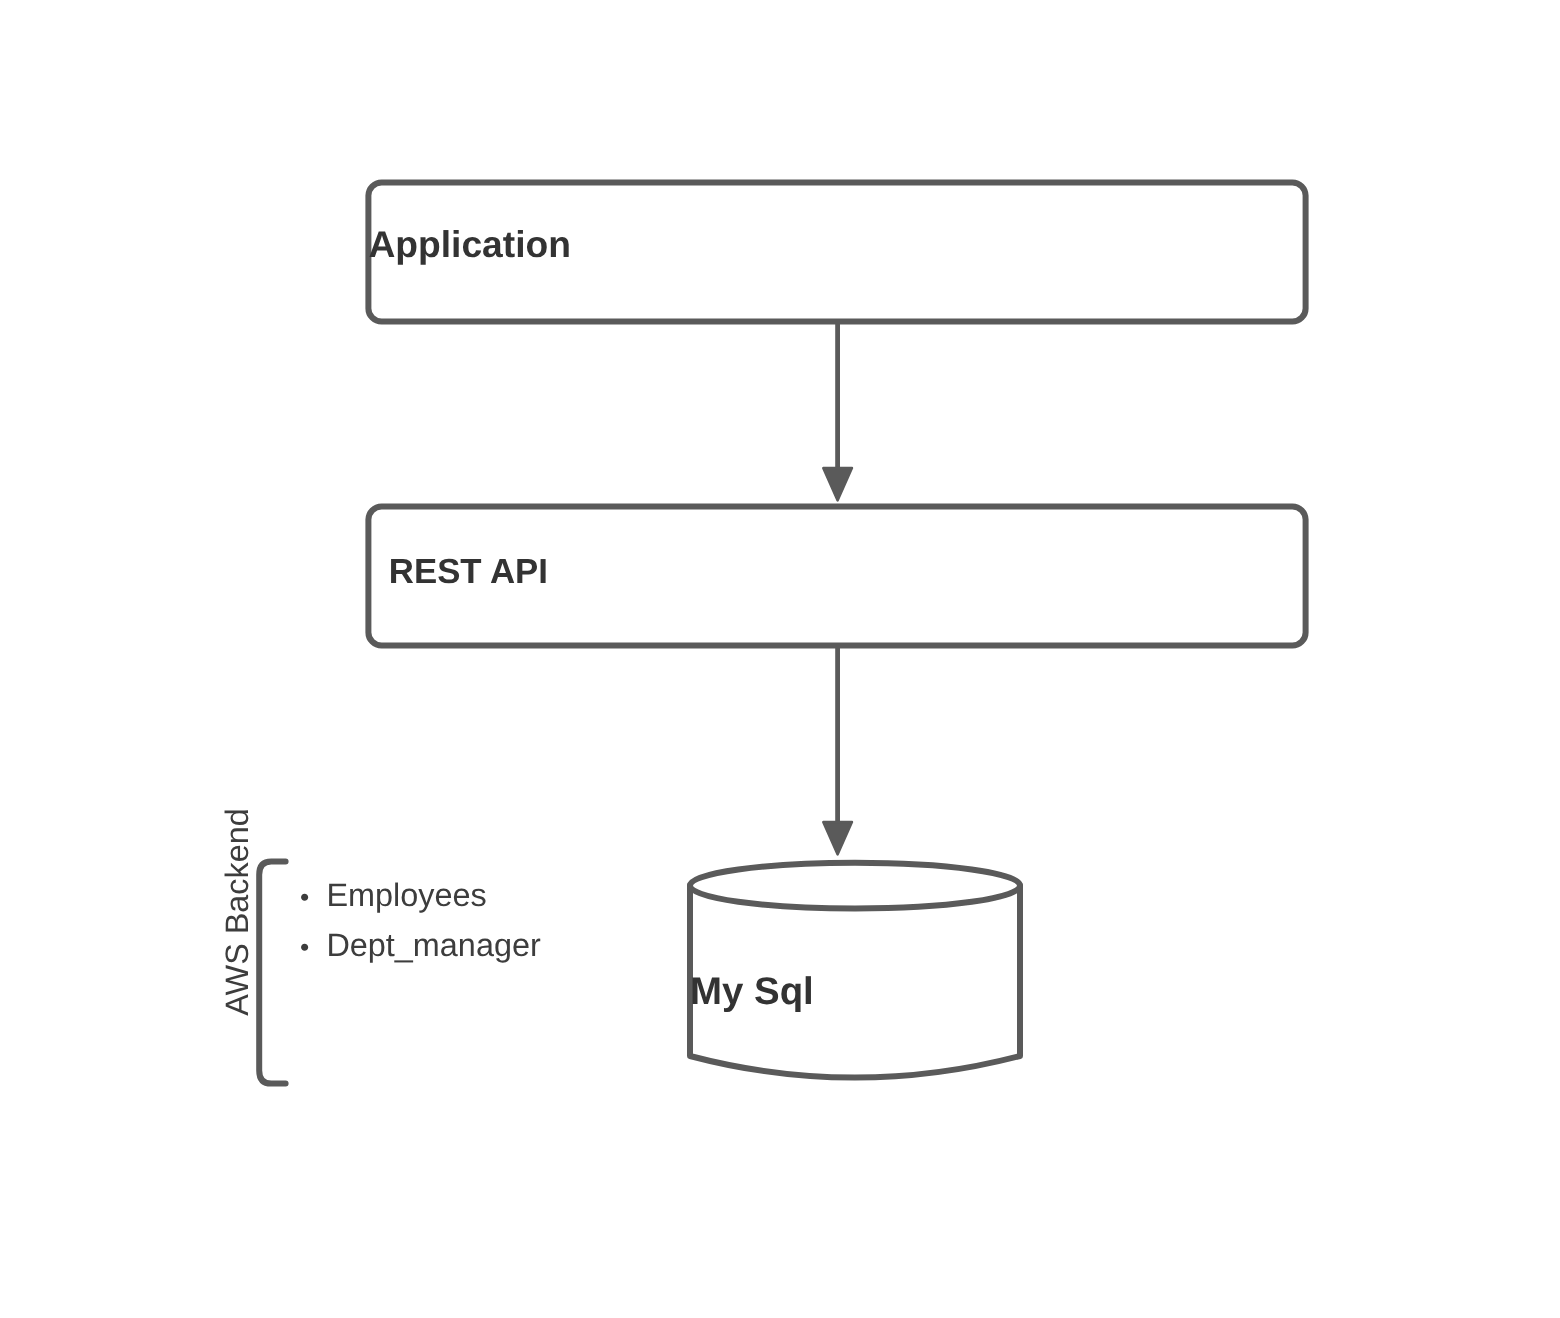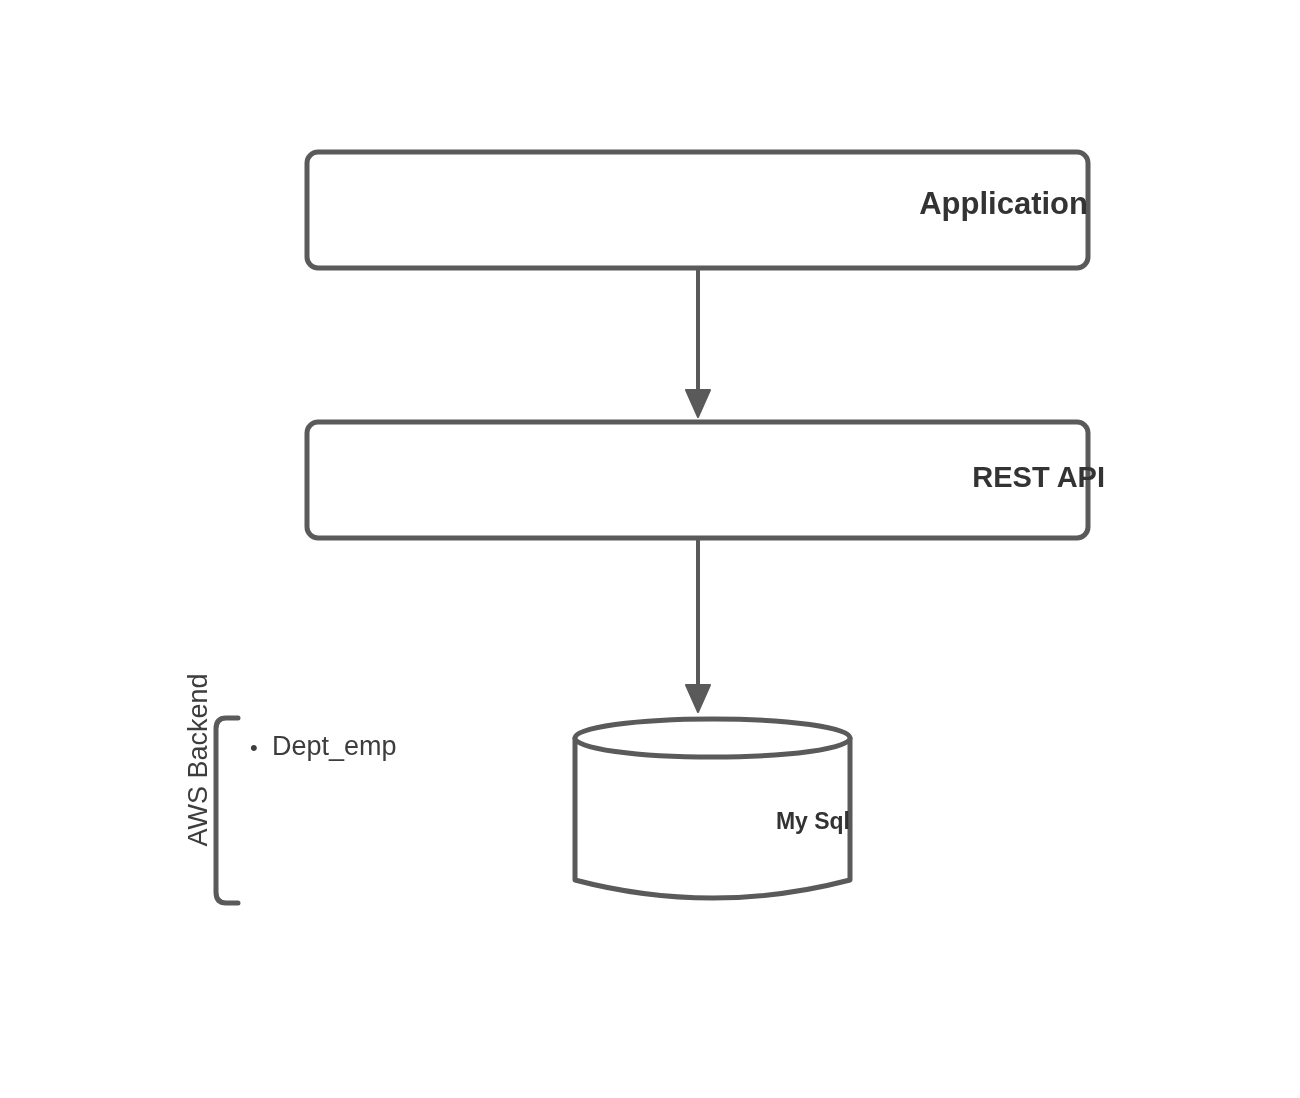--- a/index.html
+++ b/index.html
@@ -19,40 +19,40 @@
     top: 0;
     left: 0;
     width: 1300px;
     height: 1098px;
   }
   .node-label {
     position: absolute;
     font-family: "Liberation Sans", sans-serif;
     font-weight: bold;
     color: #333333;
-    text-align: right;
+    text-align: left;
     white-space: nowrap;
   }
   #application-label {
     left: 307px;
     top: 186px;
     width: 781px;
     font-size: 31px;
   }
   #restapi-label {
     left: 324px;
     top: 461px;
     width: 781px;
     font-size: 29px;
   }
   #mysql-label {
     left: 575px;
     top: 808px;
     width: 275px;
-    font-size: 23px;
+    font-size: 32px;
   }
   #group-label {
     position: absolute;
     left: 98px;
     top: 740px;
     width: 200px;
     height: 40px;
     transform: rotate(-90deg);
     transform-origin: center center;
     font-family: "Liberation Sans", sans-serif;
@@ -114,15 +114,18 @@
 <div class="node-label" id="application-label">Application</div>
 
 <div class="node-label" id="restapi-label">REST API</div>
 
 <div class="node-label" id="mysql-label">My Sql</div>
 
 <div id="group-label">AWS Backend</div>
 
 <ul id="table-list">
   <li>
-    <span class="bullet">•</span><span>Dept_emp</span>
+    <span class="bullet">•</span><span>Employees</span>
+  </li>
+  <li>
+    <span class="bullet">•</span><span>Dept_manager</span>
   </li>
 </ul>
 
 </body></html>

